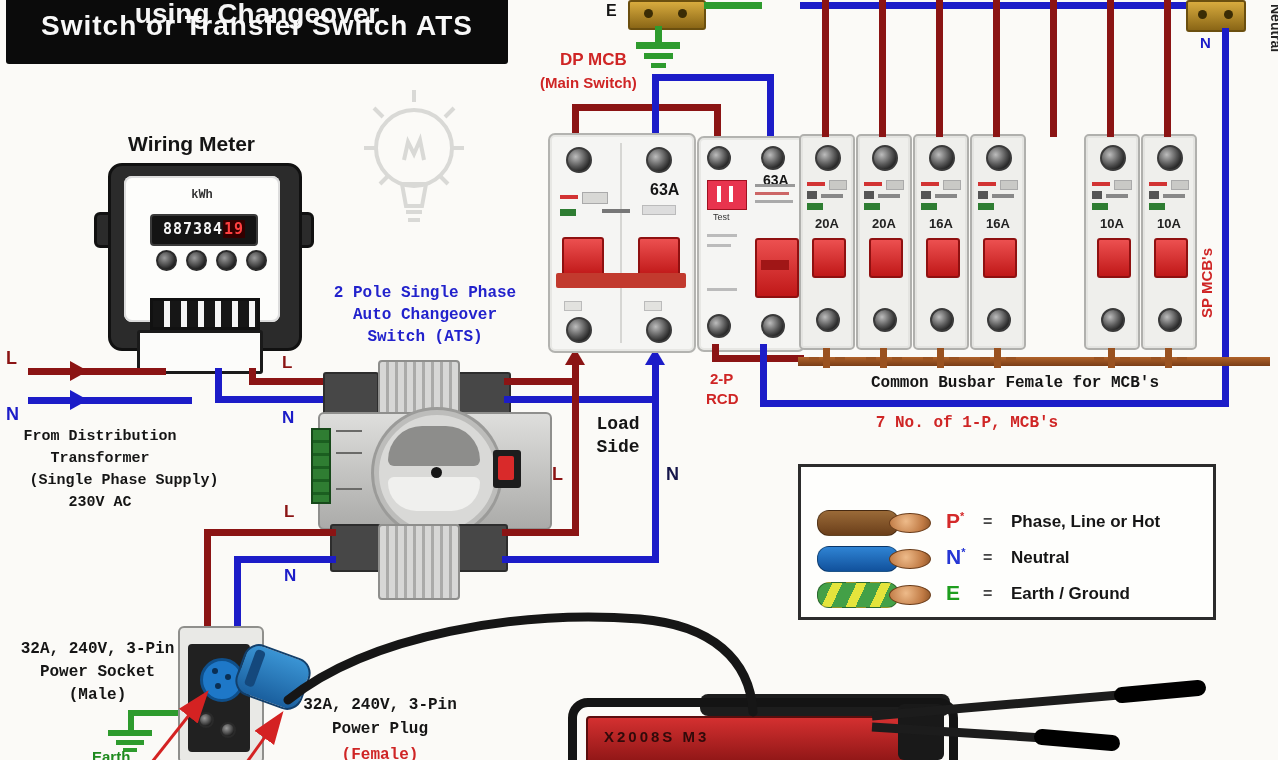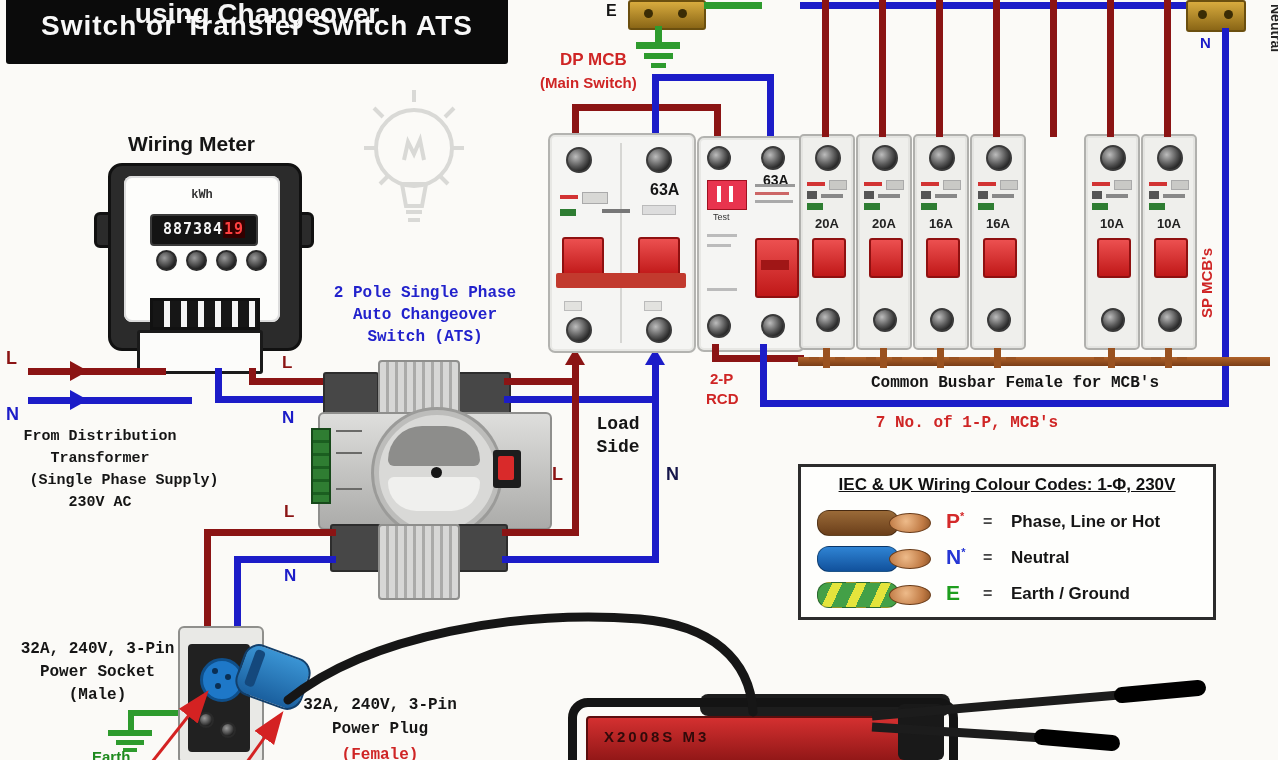--- a/index.html
+++ b/index.html
@@ -287,21 +287,20 @@
     </div>
   </div>
   <div class="plug">
       <div class="ring"></div>
     </div>
   <div class="t tc" style="left:290px;top:696px;width:180px;font-size:16px;">32A, 240V, 3-Pin</div>
   <div class="t tc" style="left:290px;top:720px;width:180px;font-size:16px;">Power Plug</div>
   <div class="t tc" style="left:290px;top:746px;width:180px;font-size:16px;color:#cf2525;">(Female)</div>
 
   <div class="legend">
-    <div class="leg-title">IEC &amp; UK Wiring Colour Codes: 1-Φ, 230V</div>
     <div class="leg-row" style="top:40px;">
       <div class="leg-wirebody wb-brown"></div>
       <div class="leg-tip"></div>
       <div class="leg-sym" style="color:#d42a2a;"><span>P</span><span class="sup">*</span></div>
       <div class="leg-eq">=</div>
       <div class="leg-desc">Phase, Line or  Hot</div>
     </div>
     <div class="leg-row" style="top:76px;">
       <div class="leg-wirebody wb-blue"></div>
       <div class="leg-tip"></div>

